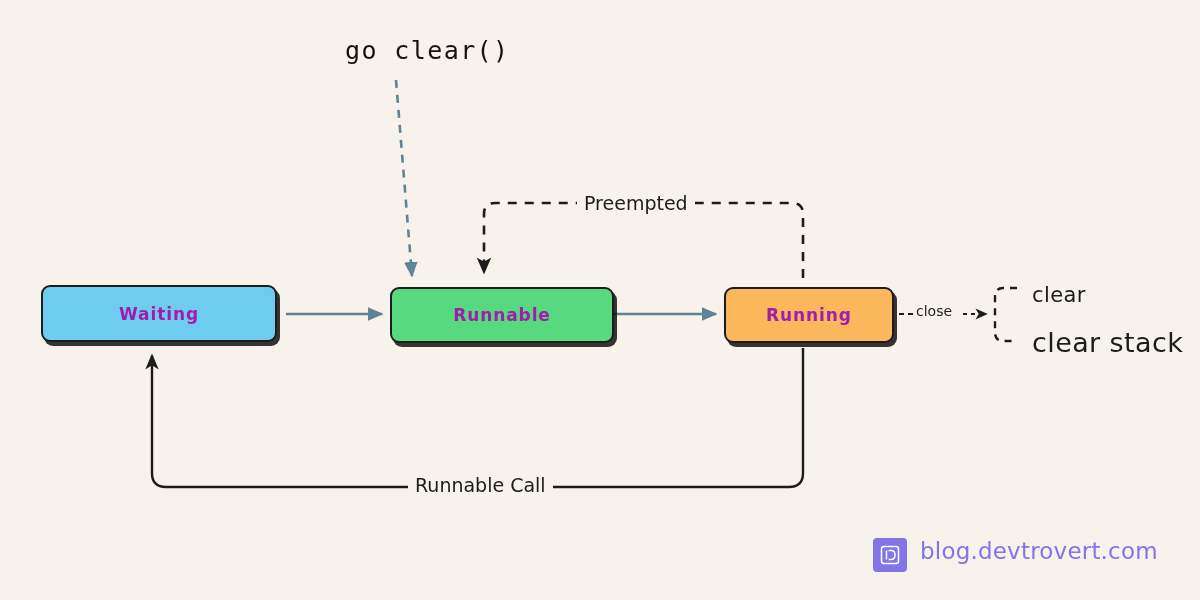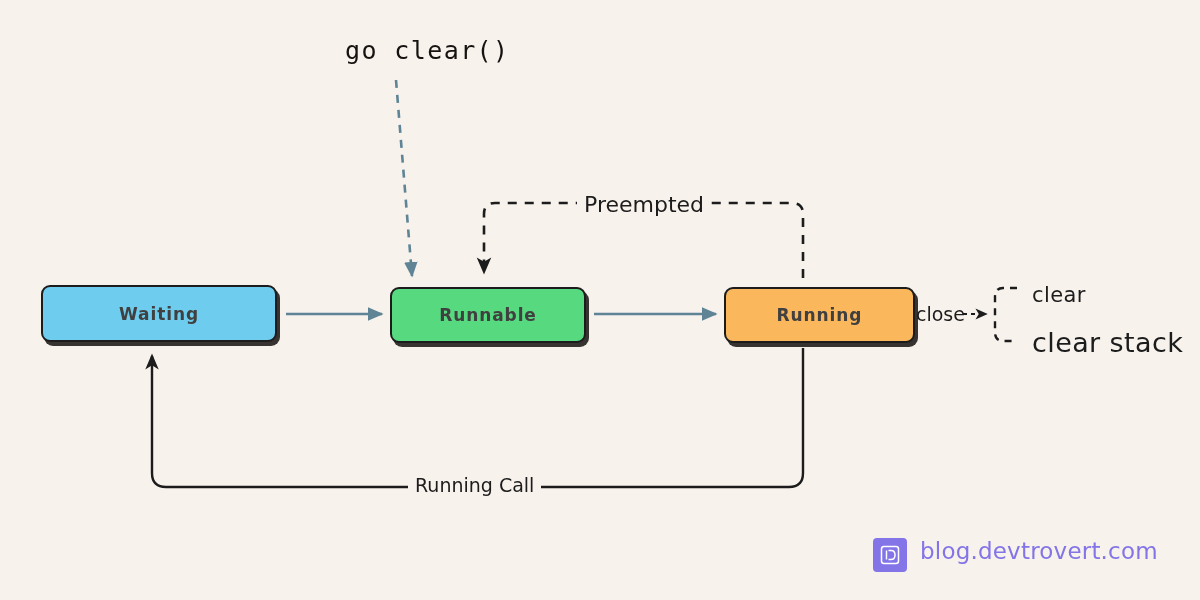--- a/index.html
+++ b/index.html
@@ -29,62 +29,62 @@
   
   .state-box {
     position: absolute;
     box-sizing: border-box;
     border: 2px solid #1c1c1c;
     border-radius: 9px;
     box-shadow: 3px 4px 0 rgba(20,18,16,0.85);
     display: flex;
     align-items: center;
     justify-content: center;
-    color: #404040;
+    color: #a21caf;
     font-weight: bold;
     font-size: 17px;
     letter-spacing: 0.9px;
     font-family: "DejaVu Sans", sans-serif;
   }
   #box-waiting  { left: 41px;  top: 285px; width: 236px; height: 57px; background: #6ecdee; }
-  #box-runnable { left: 390px; top: 287px; width: 196px; height: 56px; background: #56d97f; }
-  #box-running  { left: 724px; top: 287px; width: 191px; height: 56px; background: #fab75b; }
+  #box-runnable { left: 390px; top: 287px; width: 224px; height: 56px; background: #56d97f; }
+  #box-running  { left: 724px; top: 287px; width: 170px; height: 56px; background: #fab75b; }
 
   
   .label {
     position: absolute;
     color: #1c1c1c;
     white-space: nowrap;
   }
   #label-gofunc {
     left: 345px;
     top: 36px;
     font-size: 25px;
     letter-spacing: 1.4px;
     font-family: "DejaVu Sans Mono", monospace;
     color: #15120f;
   }
   #label-preempted {
     left: 577px;
     top: 192px;
-    font-size: 22px;
+    font-size: 19px;
     background: #f7f2ec;
     padding: 0 7px;
   }
   #label-blocked {
     left: 408px;
     top: 474px;
     font-size: 19px;
     background: #f7f2ec;
     padding: 0 7px;
   }
   #label-close {
     left: 916px;
     top: 303px;
-    font-size: 19px;
+    font-size: 14px;
   }
   #label-gfree {
     left: 1032px;
     top: 283px;
     font-size: 21px;
     letter-spacing: 0.4px;
   }
   #label-clearstack {
     left: 1032px;
     top: 327px;
@@ -161,21 +161,21 @@
   </div>
 
   <div class="state-box" id="box-running">
     <span>Running</span>
   </div>
 
   <div class="label" id="label-gofunc">go clear()</div>
 
   <div class="label" id="label-preempted">Preempted</div>
 
-  <div class="label" id="label-blocked">Running Call</div>
+  <div class="label" id="label-blocked">Runnable Call</div>
 
   <div class="label" id="label-close">close</div>
 
   <div class="label" id="label-gfree">clear</div>
 
   <div class="label" id="label-clearstack">clear stack</div>
 
   <div id="watermark">
     <div id="watermark-logo">
       <svg width="22" height="22" viewBox="0 0 22 22" xmlns="http://www.w3.org/2000/svg">

